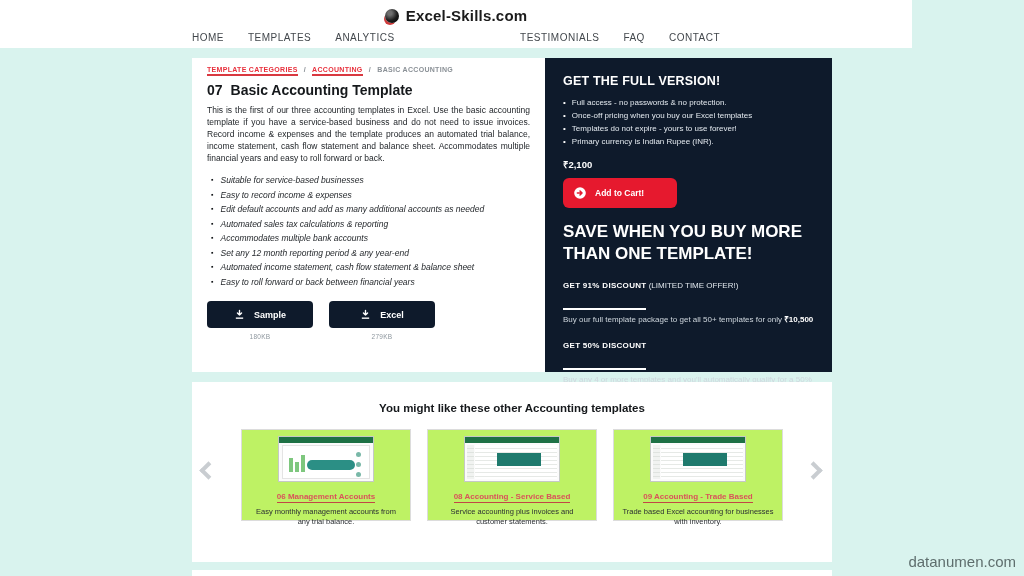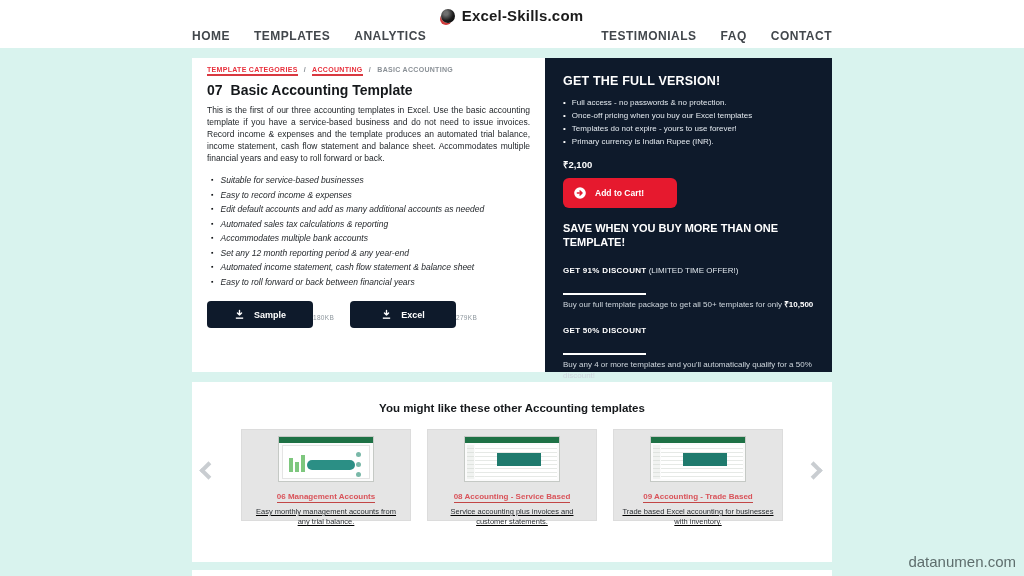--- a/index.html
+++ b/index.html
@@ -4,77 +4,77 @@
 <style>
   * { margin:0; padding:0; box-sizing:border-box; }
   html,body { width:1024px; height:576px; }
   body {
     font-family:"Liberation Sans", sans-serif;
     background:#d9f3ee;
     position:relative;
     overflow:hidden;
   }
   
-  .site-header { position:absolute; top:0; left:0; width:1024px; height:48px; background:#fff; }
+  .site-header { position:absolute; top:0; left:0; width:912px; height:48px; background:#fff; }
   .logo { display:flex; align-items:center; justify-content:center; gap:7px; padding-top:7px; cursor:pointer; }
   .ball { width:14px; height:14px; border-radius:50%; display:inline-block;
           background:radial-gradient(circle at 35% 30%, #6f6f6f 0 2px, #1c1c1c 55%, #000 100%);
           box-shadow:-2px 3px 0 -1px #cf3b3b; }
   .logo-text { font-size:15px; font-weight:700; color:#1b1b1b; letter-spacing:.2px; }
   .navrow { position:absolute; left:192px; right:192px; bottom:5px; display:flex; justify-content:space-between; }
   .nav-group { display:flex; gap:24px; }
-  .nav-link { font-size:12px; font-weight:700; letter-spacing:.5px; color:#42474c; text-decoration:none; cursor:pointer; }
+  .nav-link { font-size:10px; font-weight:400; letter-spacing:.5px; color:#42474c; text-decoration:none; cursor:pointer; }
 
   
   .content { position:absolute; left:192px; top:58px; width:640px; height:314px; display:flex; }
   .detail { width:353px; background:#fff; padding:8px 15px; }
 
   .breadcrumb { font-size:7px; font-weight:700; letter-spacing:.3px; }
   .crumb-link { color:#e8303c; border-bottom:2px solid #d93840; padding-bottom:1px; cursor:pointer; }
   .crumb-sep { color:#8a9096; margin:0 4px; }
   .crumb-current { color:#8a9096; }
 
   .page-title { margin:9px 0 7px; font-size:14px; font-weight:700; color:#15181b; }
   .title-num { margin-right:8px; }
 
   .description { font-size:8.5px; line-height:1.4; text-align:justify; color:#23272b; }
 
   .features { list-style:none; margin:9px 0 0 4px; }
   .features li { font-style:italic; font-size:8.5px; line-height:13.5px; color:#1e2226; }
   .features li::before { content:"▪"; font-style:normal; font-size:7px; margin-right:7px; vertical-align:1px; color:#15181b; }
 
   .downloads { display:flex; gap:16px; margin-top:12px; }
-  .dl-wrap { display:flex; flex-direction:row; align-items:center; }
+  .dl-wrap { display:flex; flex-direction:column; align-items:center; }
   .dl-btn { width:106px; height:27px; background:#0e1a2b; border:none; border-radius:4px; color:#fff;
             display:flex; align-items:center; justify-content:center; gap:9px; font-size:9px; font-weight:700;
             font-family:inherit; cursor:pointer; }
   .dl-size { font-size:6.5px; color:#8e979e; margin-top:5px; letter-spacing:.3px; }
 
   
   .offer { flex:1; background:#0e1a2b; color:#fff; padding:13px 18px; }
   .offer-heading { font-size:12.5px; font-weight:800; letter-spacing:.2px; margin:3px 0 8px; }
   .offer-bullets { list-style:none; }
   .offer-bullets li { font-size:8px; line-height:13px; color:#e3e9ef; }
   .offer-bullets li::before { content:"•"; margin-right:6px; color:#fff; }
   .price { font-size:9.5px; font-weight:700; margin:10px 0 7px; }
   .cart-btn { width:114px; height:30px; background:#e6192e; border:none; border-radius:6px; color:#fff;
               display:flex; align-items:center; gap:8px; padding:0 10px; font-size:8.5px; font-weight:700;
               font-family:inherit; cursor:pointer; }
-  .save-heading { font-size:11px; font-weight:800; line-height:1.3; margin:13px 0 9px; }
+  .save-heading { font-size:17px; font-weight:800; line-height:1.3; margin:13px 0 9px; }
   .offer-block { margin-bottom:9px; }
   .offer-title { font-size:8px; font-weight:800; letter-spacing:.3px; border-bottom:2px solid #fff; display:inline-block; padding-bottom:18px; }
   .offer-suffix { font-size:8px; color:#dfe6ec; }
   .offer-text { font-size:8px; line-height:1.4; color:#ced6dd; margin-top:4px; }
   .offer-amount { font-weight:800; color:#fff; }
 
   
   .related { position:absolute; left:192px; top:382px; width:640px; height:180px; background:#fff; }
   .related-heading { text-align:center; font-size:11.5px; font-weight:700; color:#15181b; padding-top:20px; }
   .cards { display:flex; justify-content:center; gap:16px; margin-top:15px; }
-  .card { width:170px; height:92px; border:1px solid #dcdcdc; background:#e5e5e5; padding:6px 8px 13px; text-align:center; cursor:pointer;text-decoration:underline; }
+  .card { width:170px; height:92px; border:1px solid #dcdcdc; background:#bef264; padding:6px 8px 13px; text-align:center; cursor:pointer; }
   .thumb { width:96px; height:46px; margin:0 auto 3px; border:1px solid #c5c9c5; background:#fbfbfb; position:relative; overflow:hidden; }
   .thumb-strip { height:6px; background:#1e7145; }
   .thumb-sheet .thumb-body { position:absolute; top:8px; left:10px; right:2px; bottom:2px;
       background:repeating-linear-gradient(#fff 0 3px, #e6e9e6 3px 4px); }
   .thumb-sheet .thumb-block { position:absolute; top:16px; left:32px; width:44px; height:13px; background:#1f7a6d; }
   .thumb-sheet .thumb-sidecol { position:absolute; top:8px; left:2px; width:7px; bottom:2px;
       background:repeating-linear-gradient(#f1f3f1 0 3px, #dfe3df 3px 4px); }
   .thumb-chart .tc-area { position:absolute; top:8px; left:3px; right:3px; bottom:2px; background:#fff; border:1px solid #e4e4e4; }
   .tc-bar { position:absolute; bottom:6px; width:4px; background:#7ec77e; }
   .tc-bar.b1 { left:6px; height:14px; }

